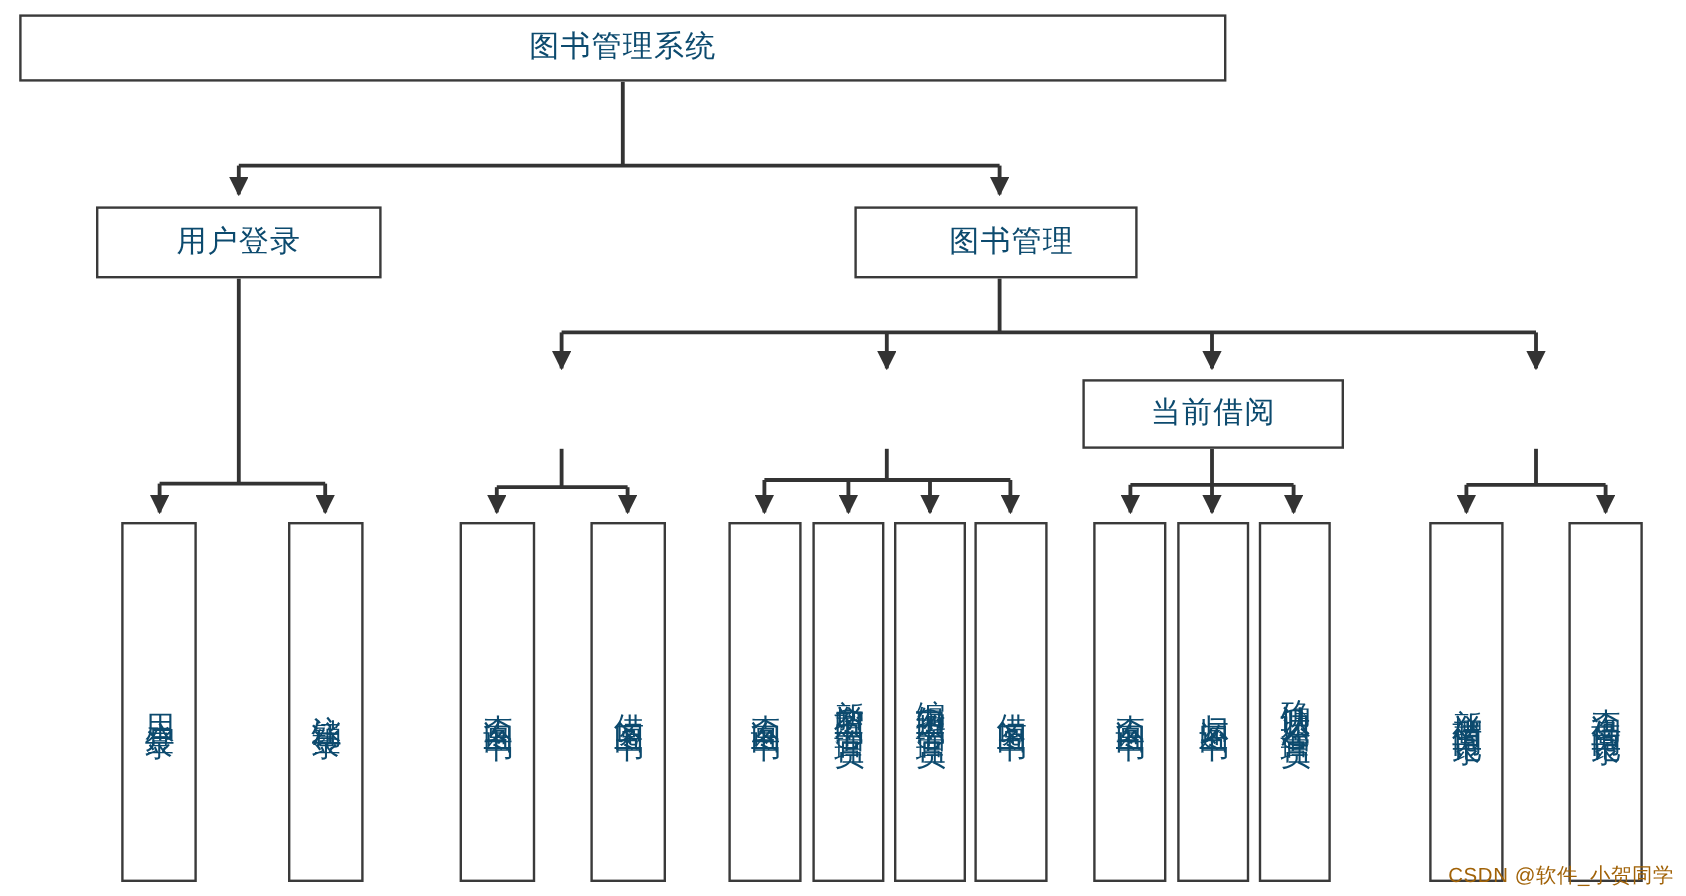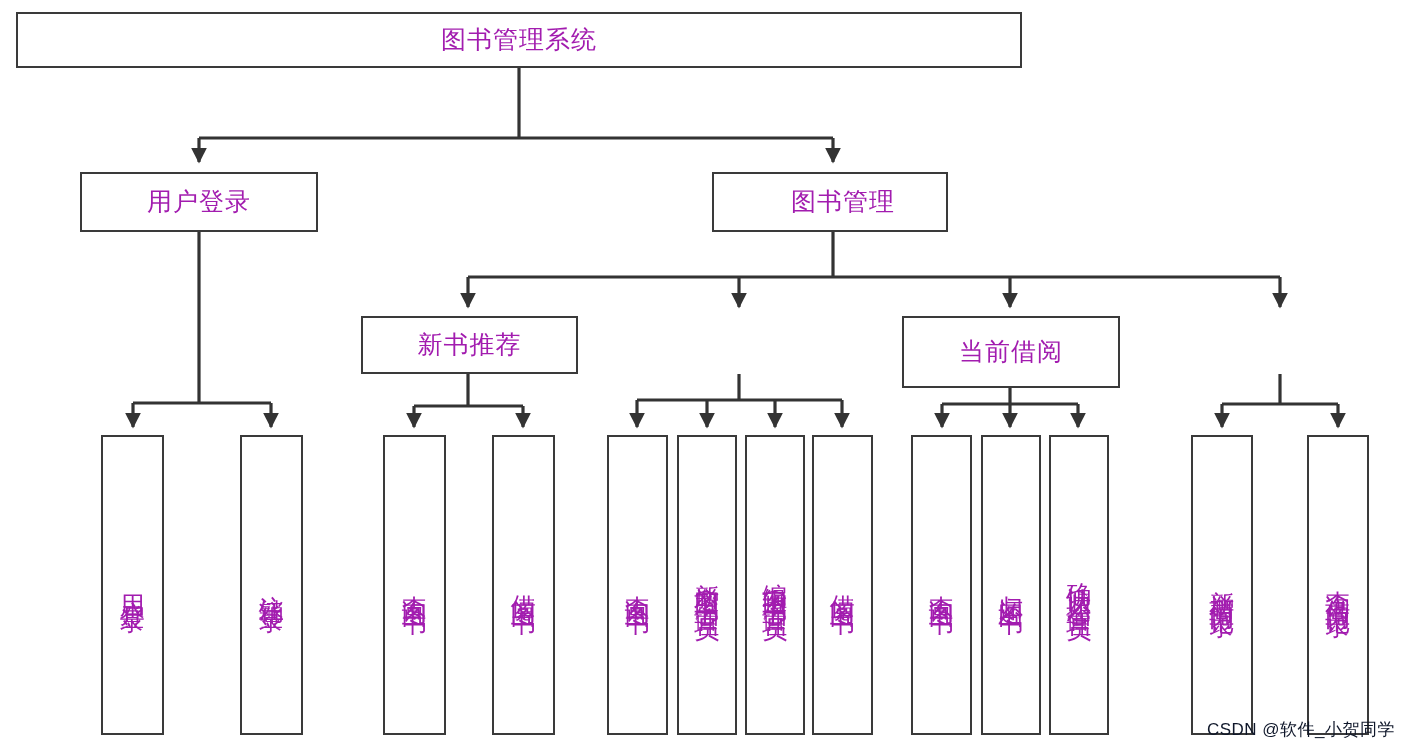--- a/index.html
+++ b/index.html
@@ -26,21 +26,21 @@
     pointer-events: none;
   }
   .node {
     position: absolute;
     box-sizing: border-box;
     background: #ffffff;
     border: 2.6px solid #3a3a3a;
     display: flex;
     align-items: center;
     justify-content: center;
-    color: #a21caf;
+    color: #0c4a6e;
   }
   .node.horiz {
     font-size: 25px;
     letter-spacing: 1px;
     line-height: 1.1;
   }
   .node.vert {
     writing-mode: vertical-rl;
     text-orientation: upright;
     font-size: 25px;
@@ -51,21 +51,21 @@
   .node.vert .vtext {
     writing-mode: vertical-rl;
     text-orientation: upright;
     white-space: nowrap;
   }
   #watermark {
     position: absolute;
     right: 10px;
     bottom: 6px;
     font-size: 17px;
-    color: #0f172a;
+    color: #a16207;
     letter-spacing: 0.5px;
     white-space: nowrap;
     pointer-events: none;
   }
 </style>
 </head>
 <body>
 
 <div id="canvas">
 
@@ -124,26 +124,23 @@
   </div>
 
   <div class="node horiz" style="left:80px; top:172px; width:238px; height:60px;">
     <span>用户登录</span>
   </div>
 
   <div class="node horiz" style="left:712px; top:172px; width:236px; height:60px;padding-left:26px;">
     <span>图书管理</span>
   </div>
 
-  <div class="node horiz" style="left:361px; top:316px; width:217px; height:58px;">
-    <span>新书推荐</span>
-  </div>
 
 
-  <div class="node horiz" style="left:902px; top:316px; width:218px; height:72px;">
+  <div class="node horiz" style="left:902px; top:316px; width:218px; height:58px;">
     <span>当前借阅</span>
   </div>
 
 
   <div class="node vert" style="left:101px; top:435px; width:63px; height:300px;">
     <span class="vtext">用户登录</span>
   </div>
 
   <div class="node vert" style="left:240px; top:435px; width:63px; height:300px;">
     <span class="vtext">注销登录</span>

